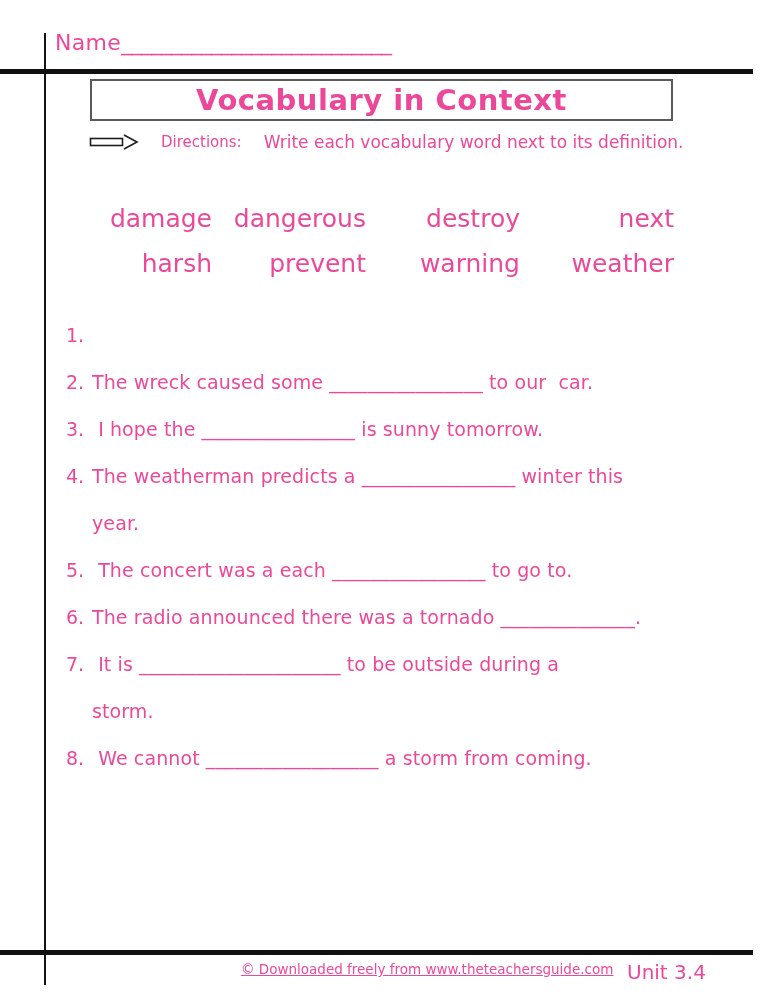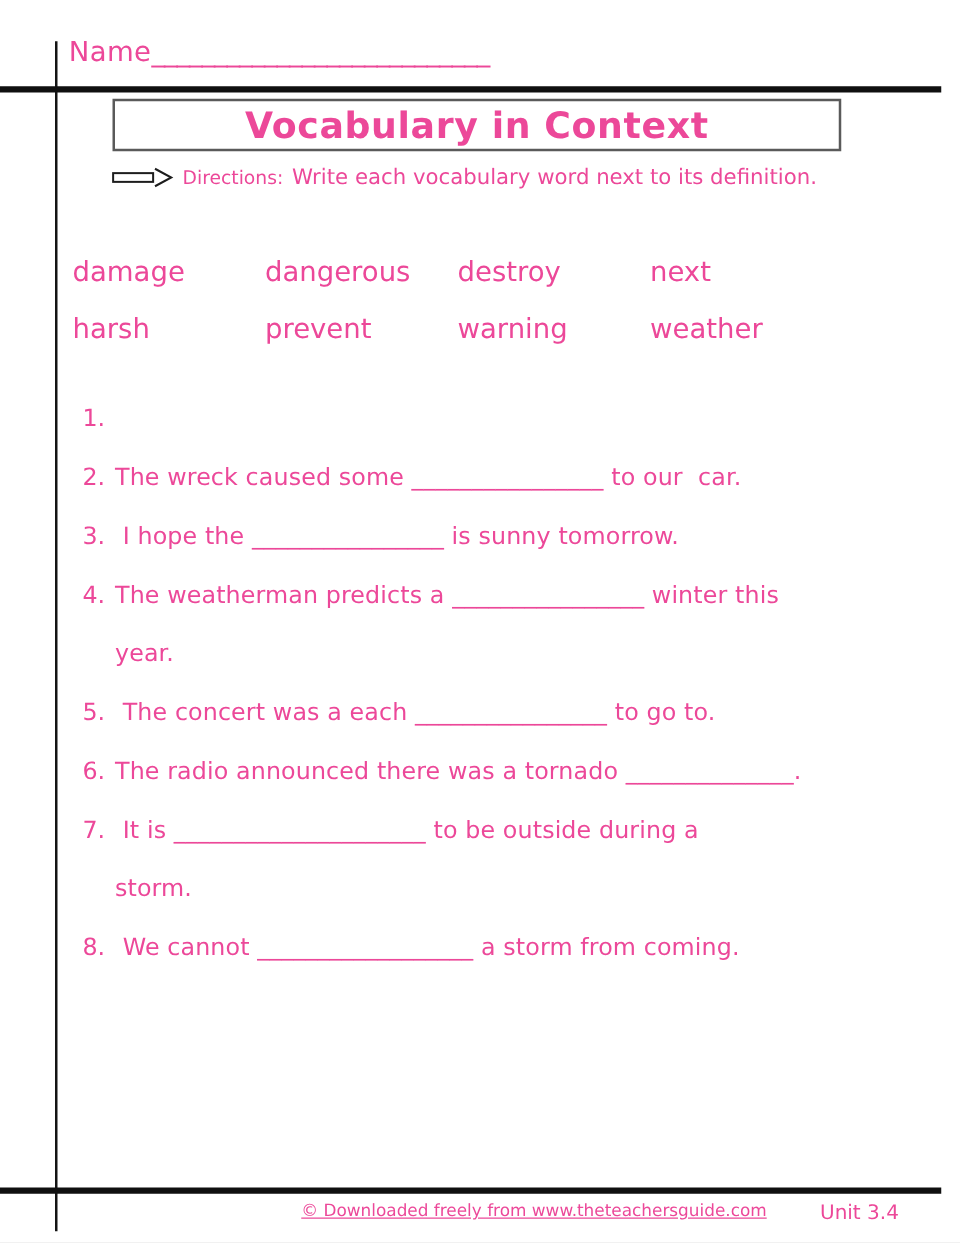--- a/index.html
+++ b/index.html
@@ -31,43 +31,43 @@
     position:absolute;left:90px;top:79px;width:583px;height:42px;
     border:2px solid #5a5a5a;box-sizing:border-box;
     display:flex;align-items:center;justify-content:center;
   }
   .title-box span{
     font-size:29px;font-weight:bold;letter-spacing:.5px;white-space:pre;
   }
   
   .directions{
     position:absolute;left:89px;top:130px;height:24px;
-    display:flex;align-items:center;gap:7px;white-space:pre;
+    display:flex;align-items:center;gap:22px;white-space:pre;
   }
   .directions .dir-label{font-size:15px;}
   .directions .dir-text{font-size:17px;}
   
   .word-bank{
     position:absolute;left:58px;top:196px;width:616px;
     display:grid;grid-template-columns:repeat(4,1fr);
-    font-size:22px;line-height:45px;text-align:left;
+    font-size:25px;line-height:45px;text-align:right;
   }
   
   .sentences{position:absolute;left:66px;top:312px;width:690px;}
   .line{display:flex;height:47px;line-height:47px;font-size:19px;}
   .line .num{width:26px;flex:0 0 26px;white-space:pre;}
   .line .txt{white-space:pre;letter-spacing:.1px;}
   
   .footer-credit{
     position:absolute;left:241px;top:961px;
     font-size:13.5px;white-space:pre;text-decoration:underline;
   }
   .footer-unit{
-    position:absolute;left:656px;top:960px;
-    font-size:16px;white-space:pre;text-align:center;
+    position:absolute;left:627px;top:960px;
+    font-size:20px;white-space:pre;text-align:center;
   }
   .arrow-icon svg{display:block;}
 </style>
 </head>
 <body>
 
 <div class="page">
 
   <div class="margin-line"></div>
 

